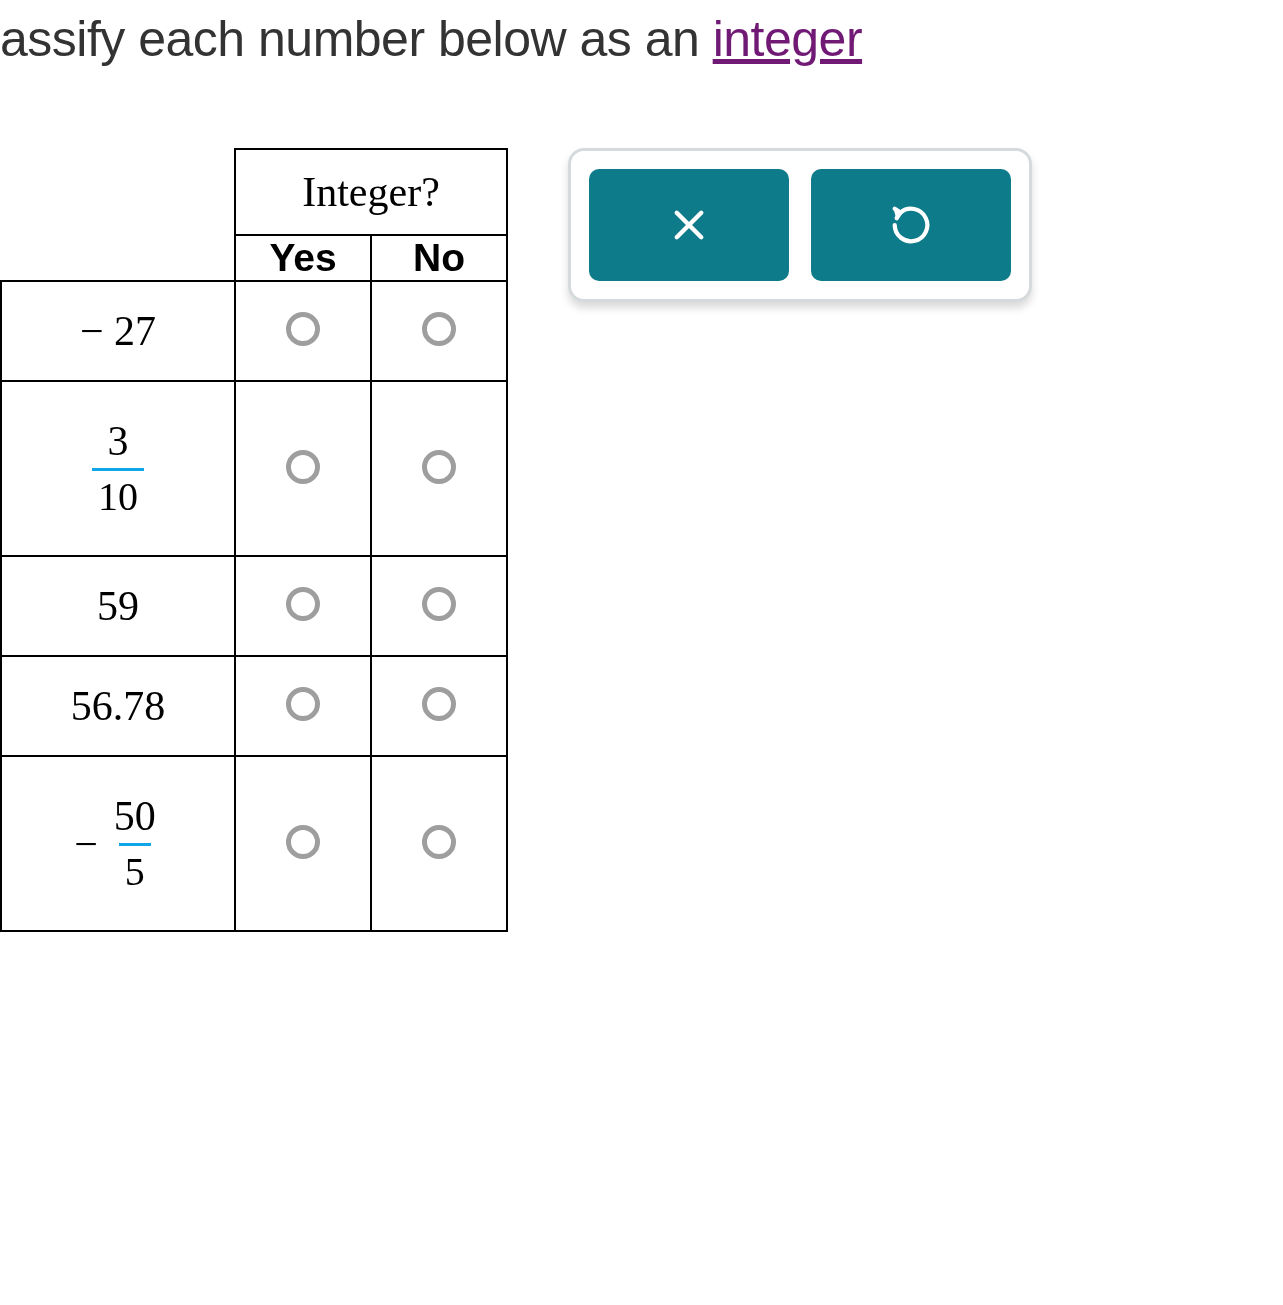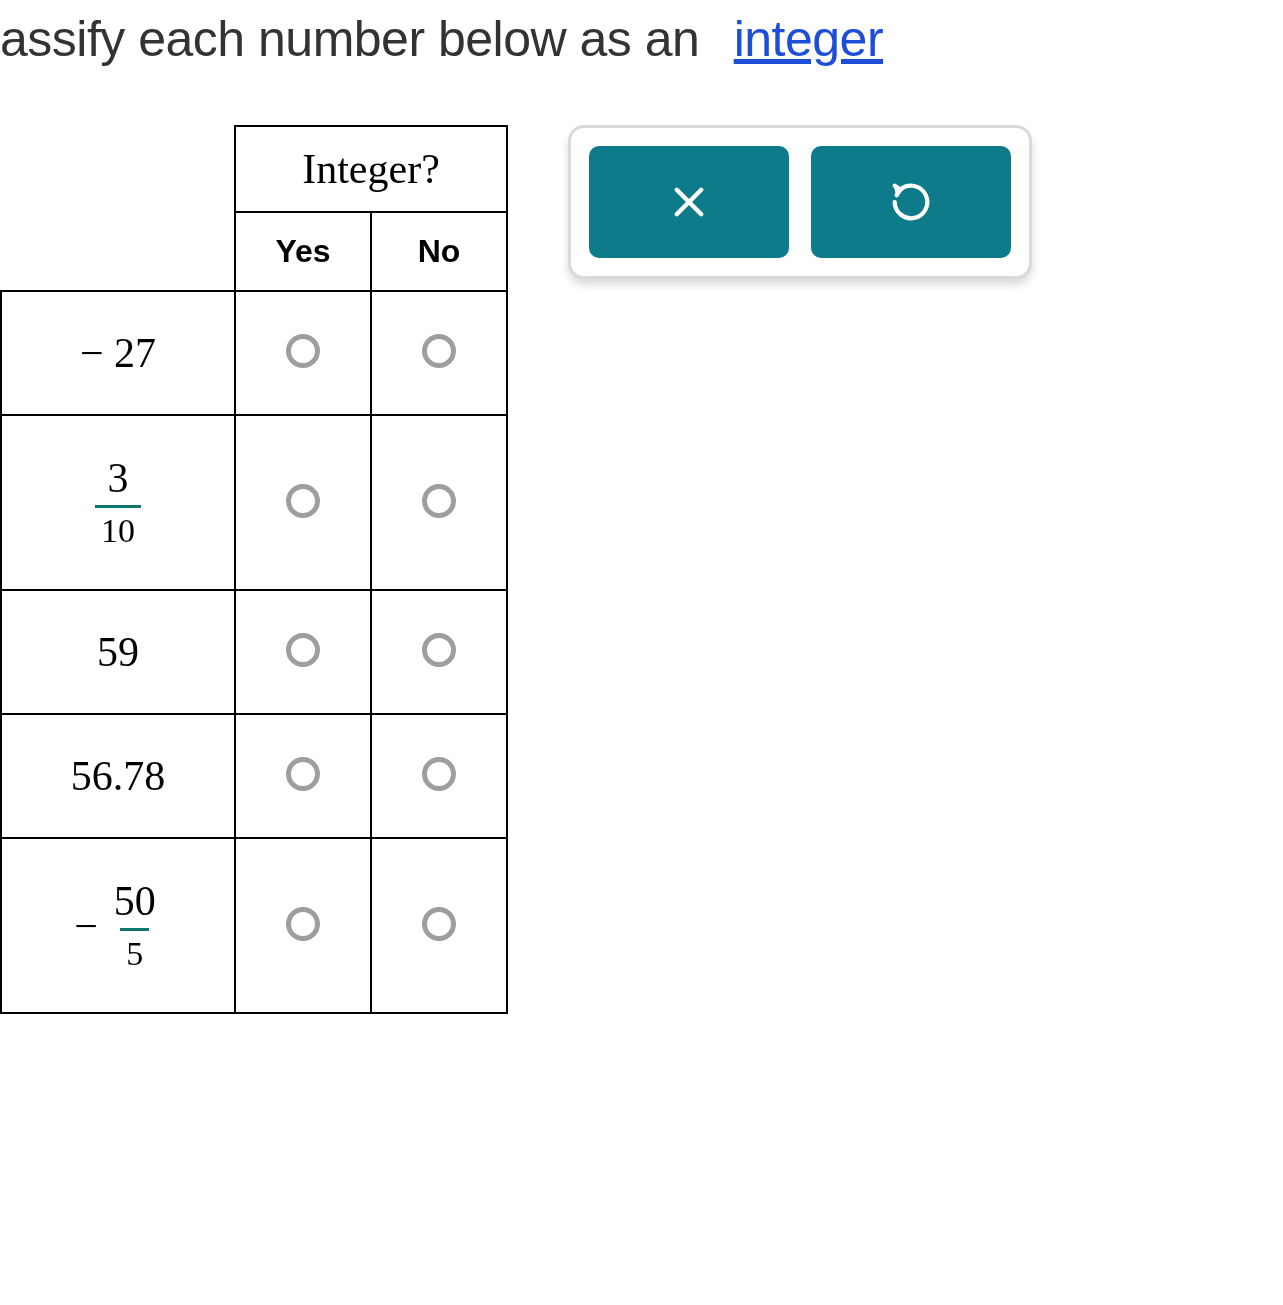--- a/index.html
+++ b/index.html
@@ -15,28 +15,27 @@
       overflow: hidden;
     }
     .instruction {
       font-size: 50px;
       color: #333333;
       padding: 10px 0 0 0;
       white-space: nowrap;
       letter-spacing: -0.5px;
     }
     .instruction .link {
-      color: #1d4ed8;
+      color: #701a75;
       text-decoration: underline;
-      margin-left: 21px;
     }
     .content-area {
       display: flex;
       align-items: flex-start;
-      margin-top: 57px;
+      margin-top: 80px;
     }
     table.classify {
       border-collapse: collapse;
       font-family: Georgia, 'Times New Roman', serif;
     }
     table.classify th,
     table.classify td {
       border: 2px solid #000000;
       text-align: center;
       vertical-align: middle;
@@ -49,31 +48,31 @@
     }
     table.classify th.integer-header {
       font-size: 42px;
       font-weight: normal;
       font-family: Georgia, 'Times New Roman', serif;
       padding: 18px 0;
       width: 272px;
     }
     table.classify th.yes-header,
     table.classify th.no-header {
-      font-size: 32px;
+      font-size: 39px;
       font-weight: bold;
       font-family: Verdana, Geneva, sans-serif;
-      padding: 20px 0;
+      padding: 0 0;
       width: 136px;
     }
     table.classify td.number-cell {
       font-size: 42px;
       font-family: Georgia, 'Times New Roman', serif;
       font-weight: normal;
-      height: 124px;
+      height: 100px;
       width: 234px;
       color: #000;
     }
     table.classify td.number-cell.tall {
       height: 175px;
     }
     table.classify td.radio-cell {
       width: 136px;
     }
     .radio {
@@ -91,23 +90,23 @@
       align-items: center;
       font-family: Georgia, 'Times New Roman', serif;
       line-height: 1;
       vertical-align: middle;
     }
     .fraction .num {
       padding: 0 6px 6px 6px;
       font-size: 42px;
     }
     .fraction .den {
-      border-top: 3px solid #0f766e;
+      border-top: 3px solid #0ea5e9;
       padding: 6px 6px 0 6px;
-      font-size: 34px;
+      font-size: 40px;
       text-align: center;
     }
     .neg-fraction {
       display: inline-flex;
       align-items: center;
       gap: 10px;
     }
     .neg-sign {
       font-size: 42px;
       font-family: Georgia, 'Times New Roman', serif;

